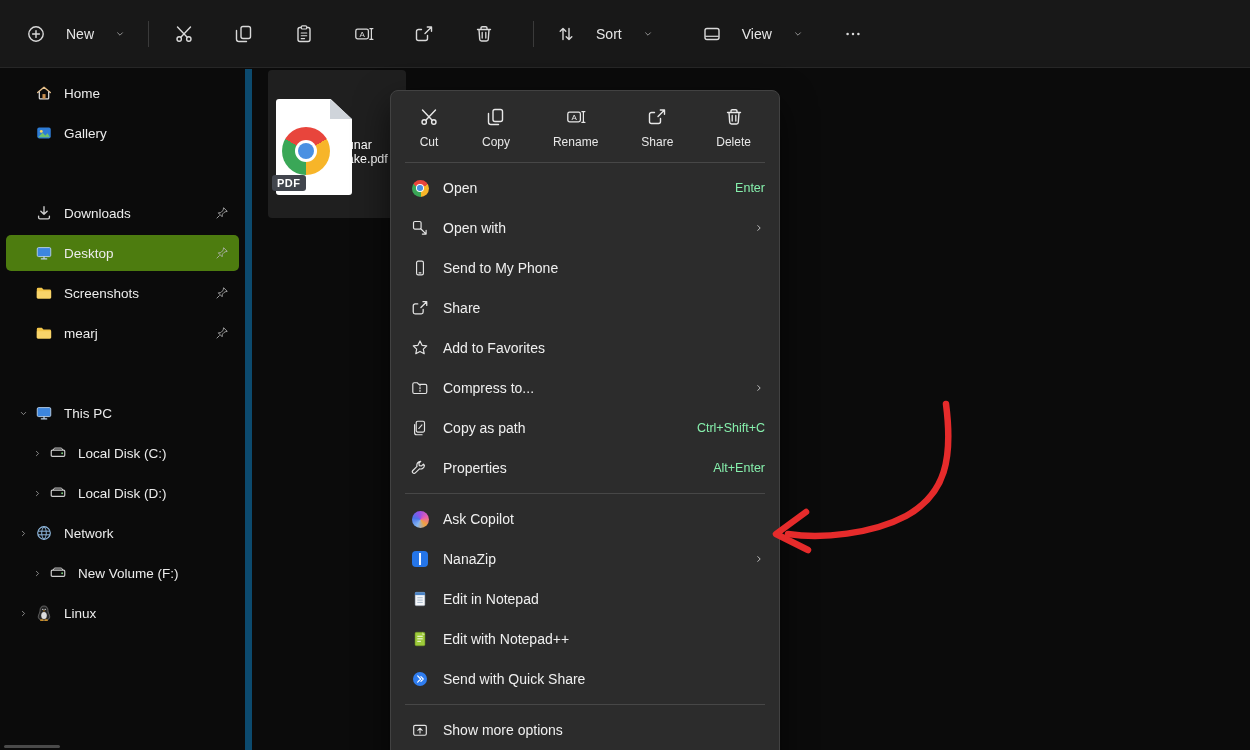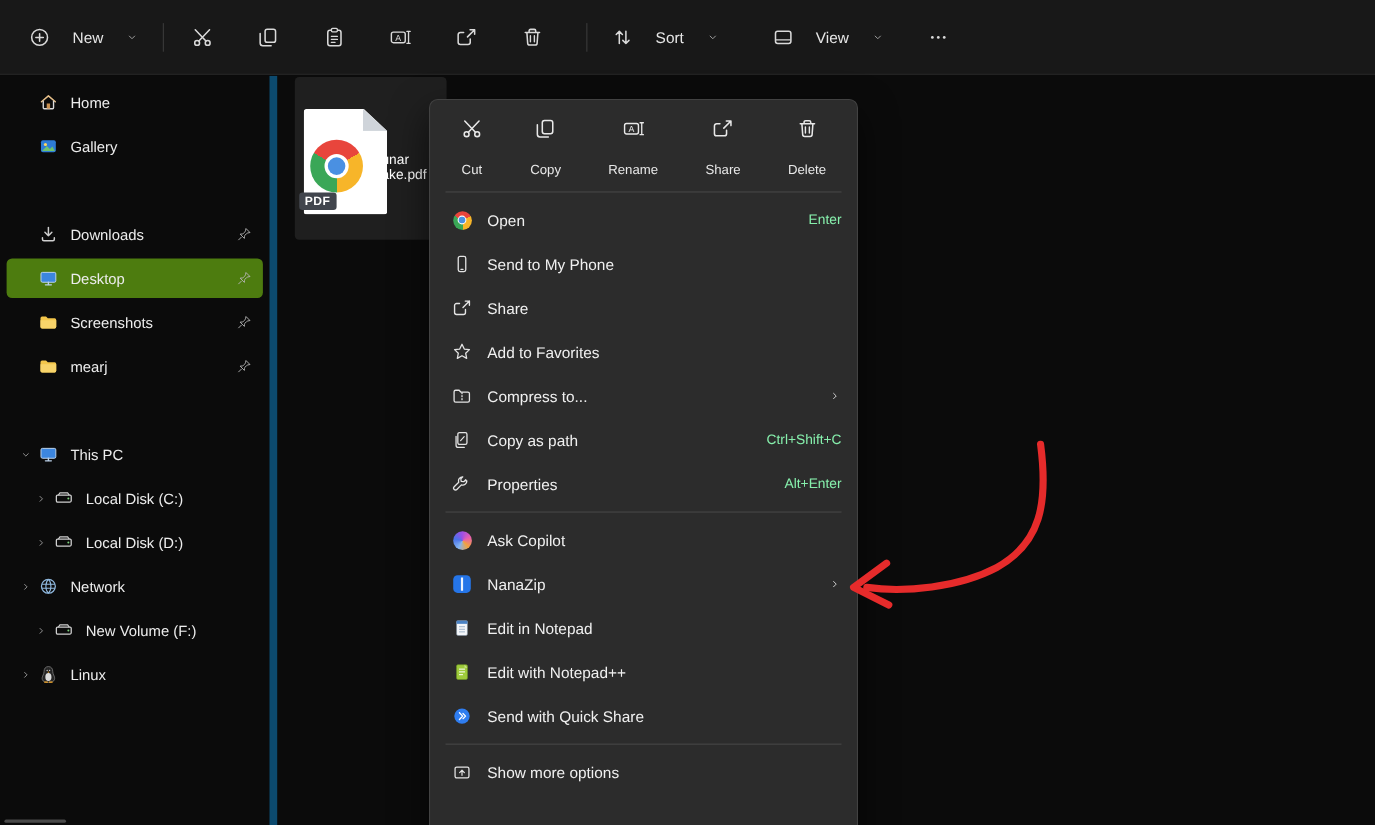--- a/index.html
+++ b/index.html
@@ -49,21 +49,21 @@
   .chrome-big::after{content:"";position:absolute;inset:16px;background:#4a90e2;border-radius:50%;}
   .pdf-badge{position:absolute;left:4px;bottom:8px;background:#41454d;color:#fff;font-size:11px;
              font-weight:bold;padding:2px 5px;border-radius:3px;letter-spacing:.5px;}
   .file-name{margin-top:6px;font-size:12.5px;color:#ffffff;}
 
   
   .context-menu{position:absolute;left:390px;top:90px;width:390px;height:688px;background:#2c2c2c;
                 border:1px solid #424242;border-radius:8px;box-shadow:0 14px 34px rgba(0,0,0,.6);
                 padding:6px;box-sizing:border-box;z-index:5;}
   .quick-actions{display:flex;justify-content:space-between;padding:10px 22px 8px 22px;}
-  .qa{display:flex;flex-direction:column;align-items:center;gap:20px;font-size:12px;color:#e8e8e8;
+  .qa{display:flex;flex-direction:column;align-items:center;gap:8px;font-size:12px;color:#e8e8e8;
       background:none;border:none;padding:0;}
   .qa .ticon{color:#e8e8e8;}
   .menu-sep{height:1px;background:#474747;margin:5px 8px;}
   .mi{display:flex;align-items:center;height:40px;padding:0 8px 0 12px;border-radius:4px;
       font-size:14px;color:#f0f0f0;}
   .mic{width:22px;height:20px;display:flex;align-items:center;justify-content:center;
        margin-right:12px;color:#e4e4e4;flex:0 0 22px;}
   .ml{flex:0 0 226px;white-space:nowrap;}
   .msc{flex:1;color:#86efac;font-size:12.5px;text-align:right;}
   .sub{color:#cfcfcf;display:flex;align-items:center;}
@@ -536,20 +536,34 @@
     <div class="mi">
       <span class="mic">
           <span class="chrome-mini"></span>
         </span>
       <span class="ml">Open</span>
       <span class="msc">Enter</span>
     </div>
     <div class="mi">
       <span class="mic">
           <svg width="18" height="18" viewBox="0 0 20 20">
+            <use href="#s-openwith"></use>
+          </svg>
+        </span>
+      <span class="ml">Open with</span>
+      <span class="msc"></span>
+      <span class="sub">
+          <svg width="12" height="12" viewBox="0 0 20 20">
+            <use href="#s-chevright"></use>
+          </svg>
+        </span>
+    </div>
+    <div class="mi">
+      <span class="mic">
+          <svg width="18" height="18" viewBox="0 0 20 20">
             <use href="#s-phone"></use>
           </svg>
         </span>
       <span class="ml">Send to My Phone</span>
       <span class="msc"></span>
     </div>
     <div class="mi">
       <span class="mic">
           <svg width="18" height="18" viewBox="0 0 20 20">
             <use href="#s-share"></use>

